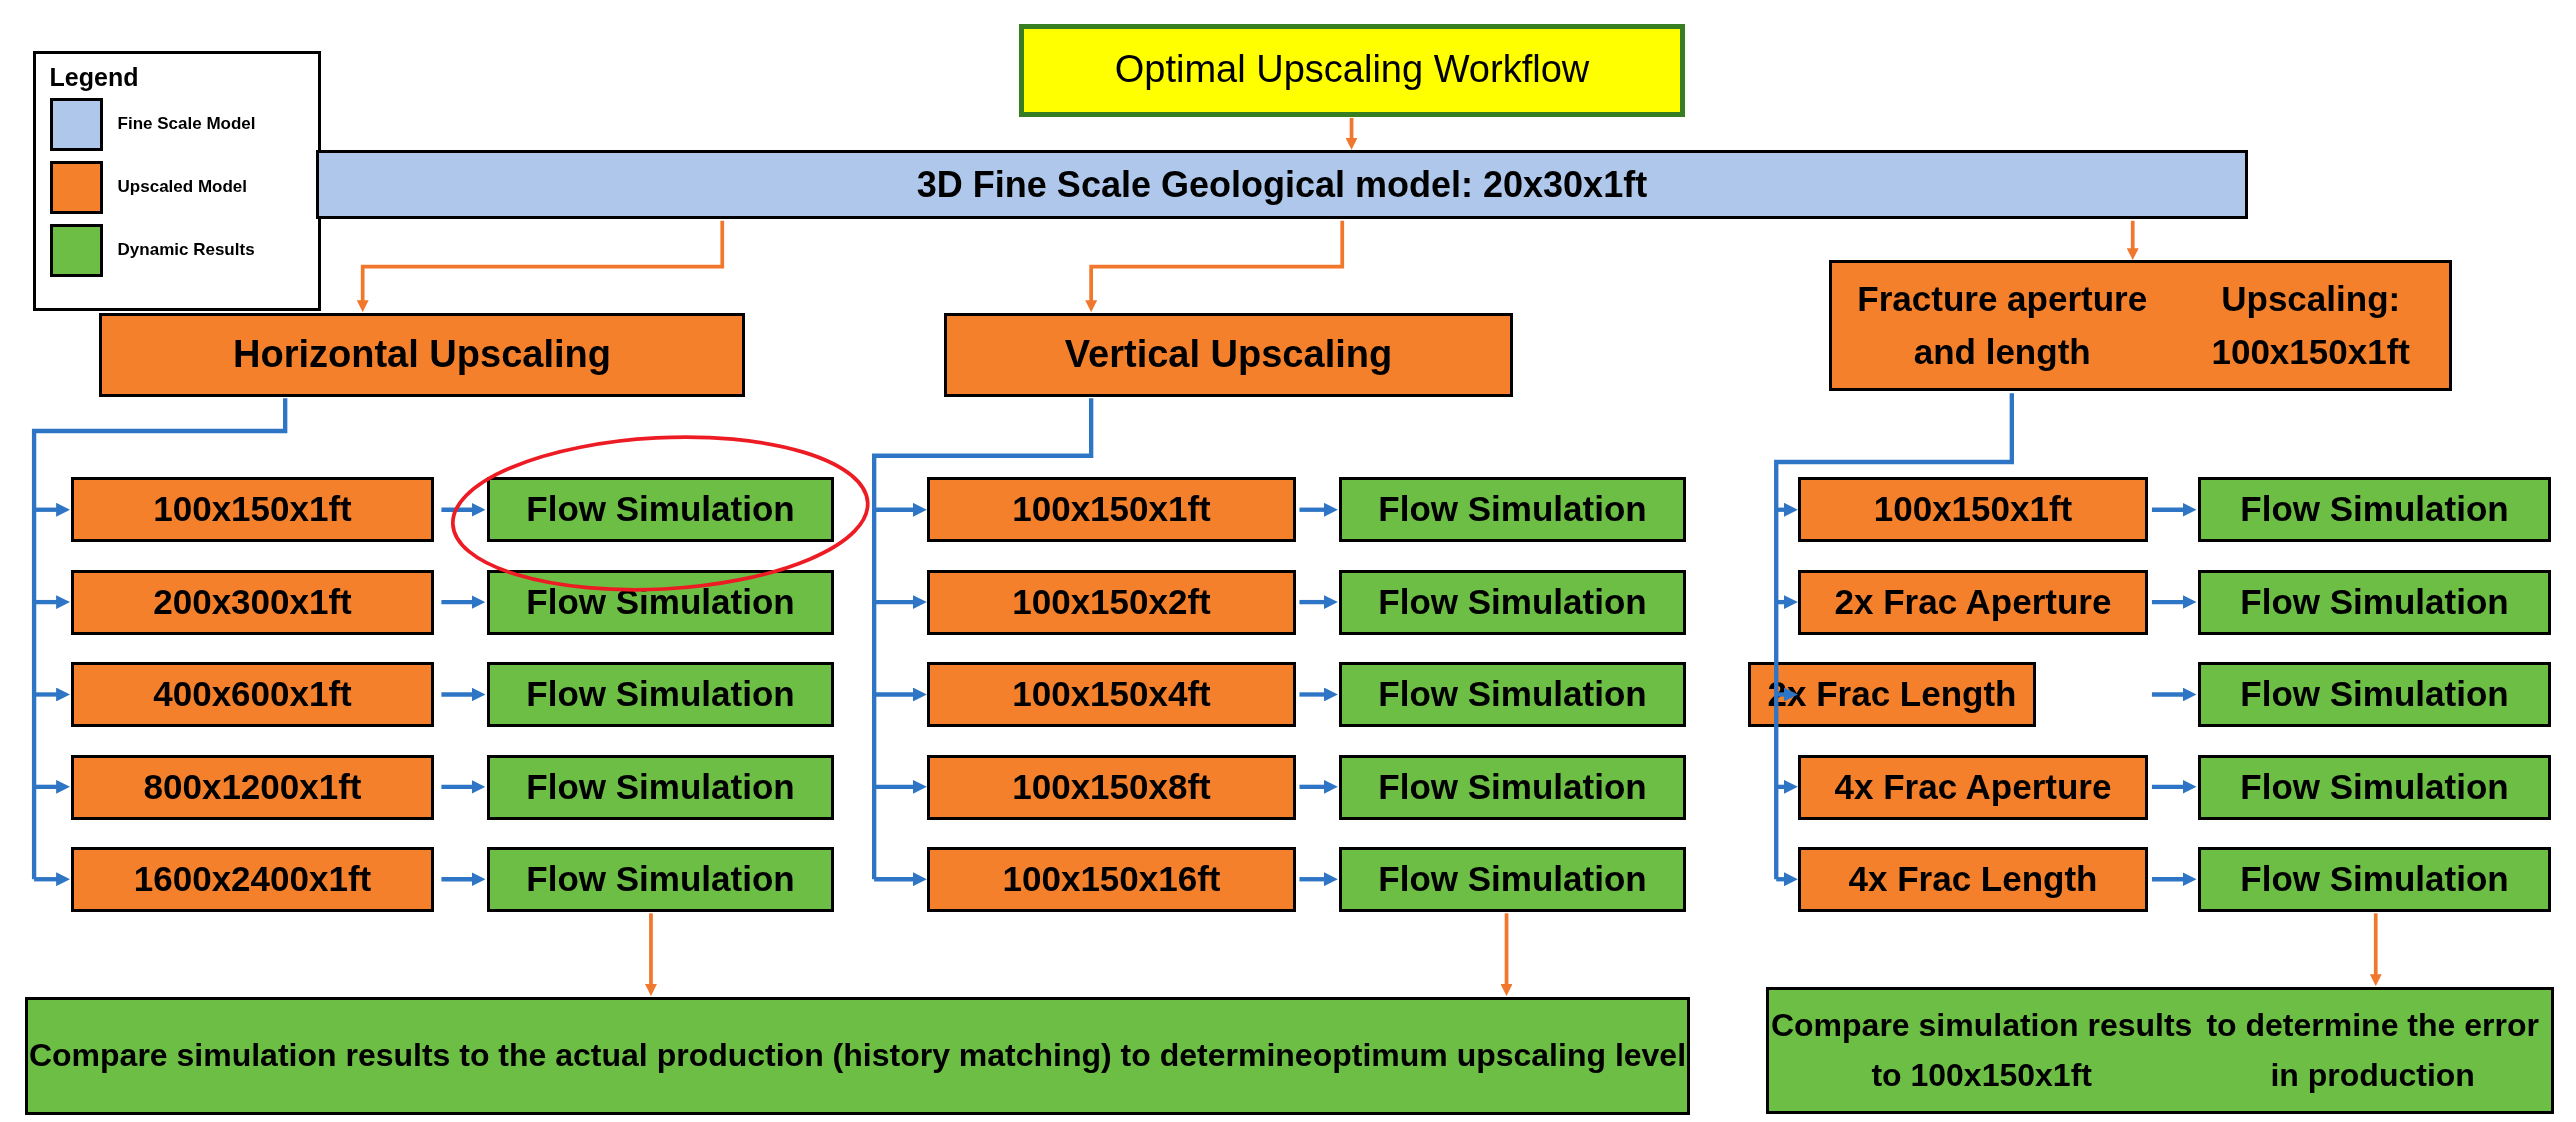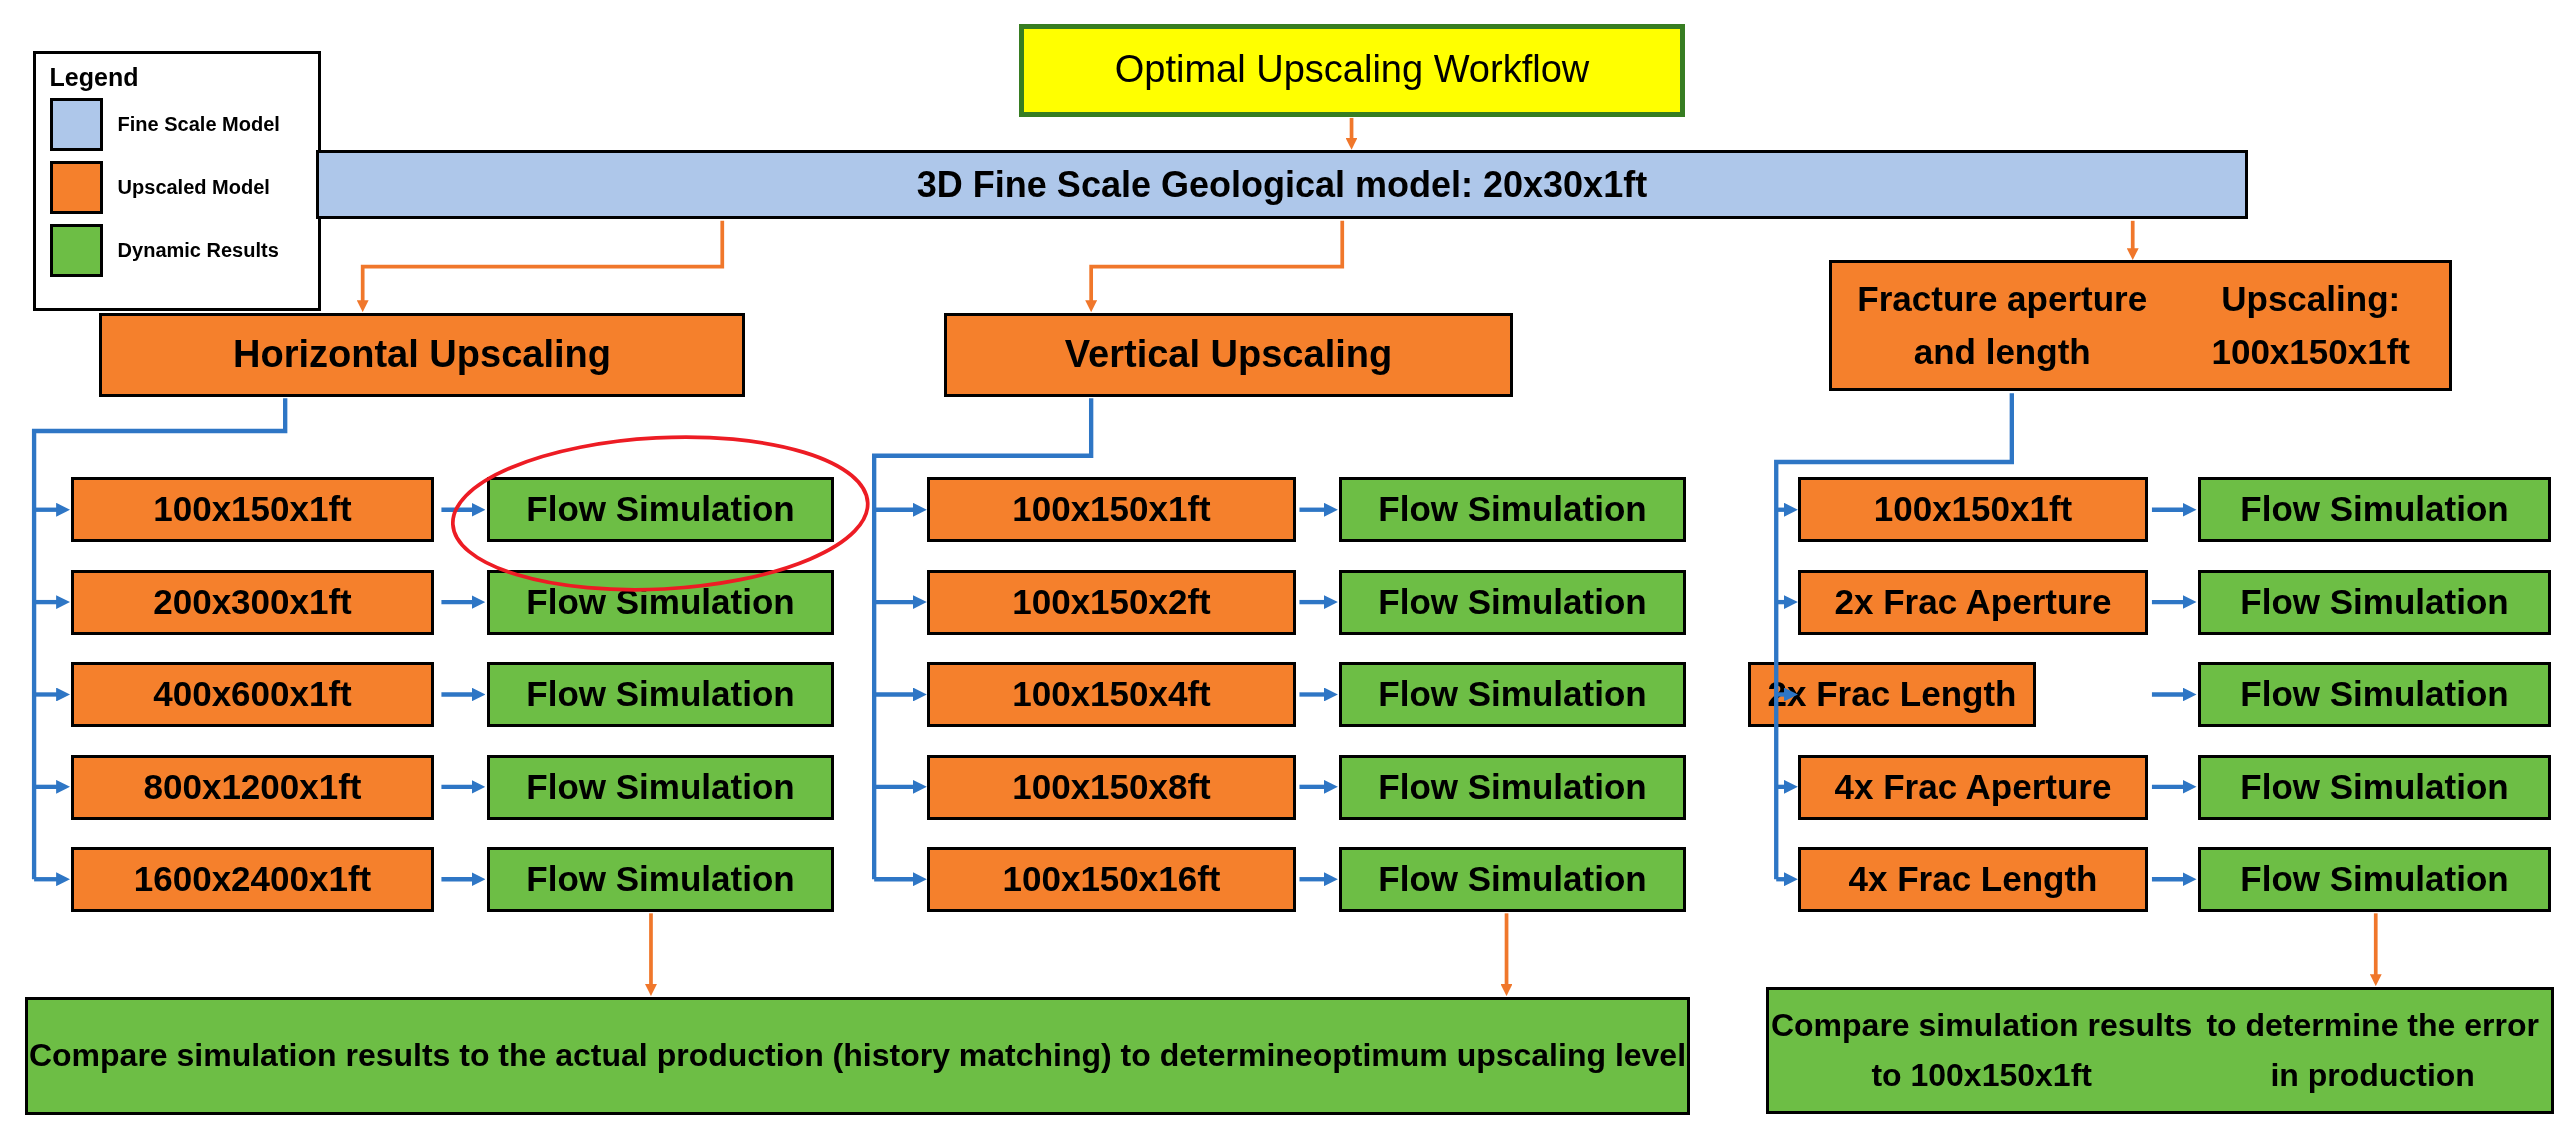--- a/index.html
+++ b/index.html
@@ -22,21 +22,21 @@
   .compare{font-size:32px;line-height:1.55;flex-direction:row;border-width:3.7px;}
   .legend{position:absolute;left:33px;top:51px;width:288px;height:260px;box-sizing:border-box;
           border:3.7px solid #000;background:#fff;padding:8.7px 0 0 13.6px;}
   .legend-title{font-size:25px;font-weight:bold;margin-bottom:6.2px;}
   .legend-item{display:flex;align-items:center;margin-bottom:10px;}
   .legend-item:last-child{margin-bottom:0;}
   .swatch{width:53px;height:53px;box-sizing:border-box;border:3.1px solid #000;margin-right:15px;flex:0 0 auto;}
   .sw-fine{background:var(--fine-scale,#AEC7EA);}
   .sw-up{background:var(--upscaled,#F5802C);}
   .sw-dyn{background:var(--dynamic,#6DBE45);}
-  .legend-label{font-size:20px;font-weight:bold;}
+  .legend-label{font-size:17px;font-weight:bold;}
   svg.connectors{position:absolute;left:0;top:0;z-index:5;pointer-events:none;overflow:visible;}
   .stage>.box,.stage>.legend{z-index:2;}
 </style>
 </head>
 <body>
 
 <div class="stage">
 
   <svg class="connectors" width="2576" height="1123" viewBox="0 0 4155 1811">
     <defs>

